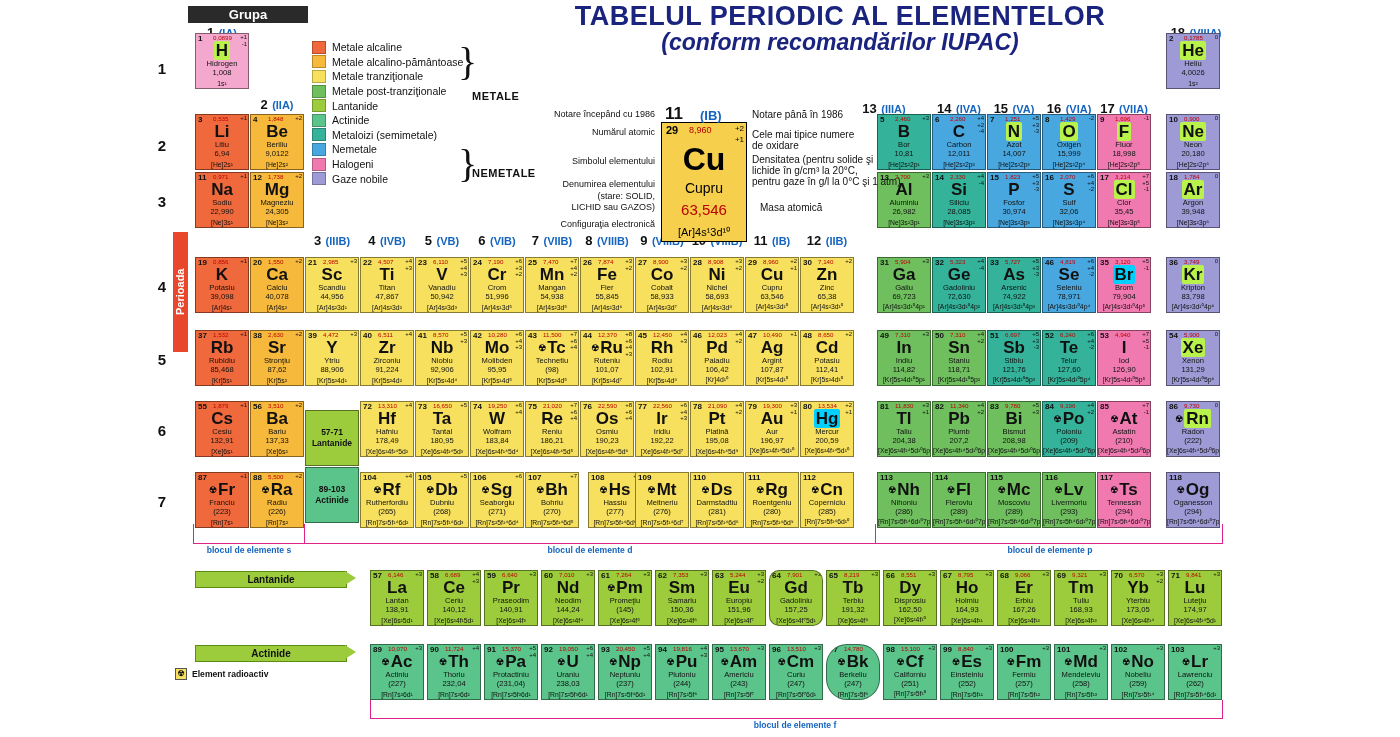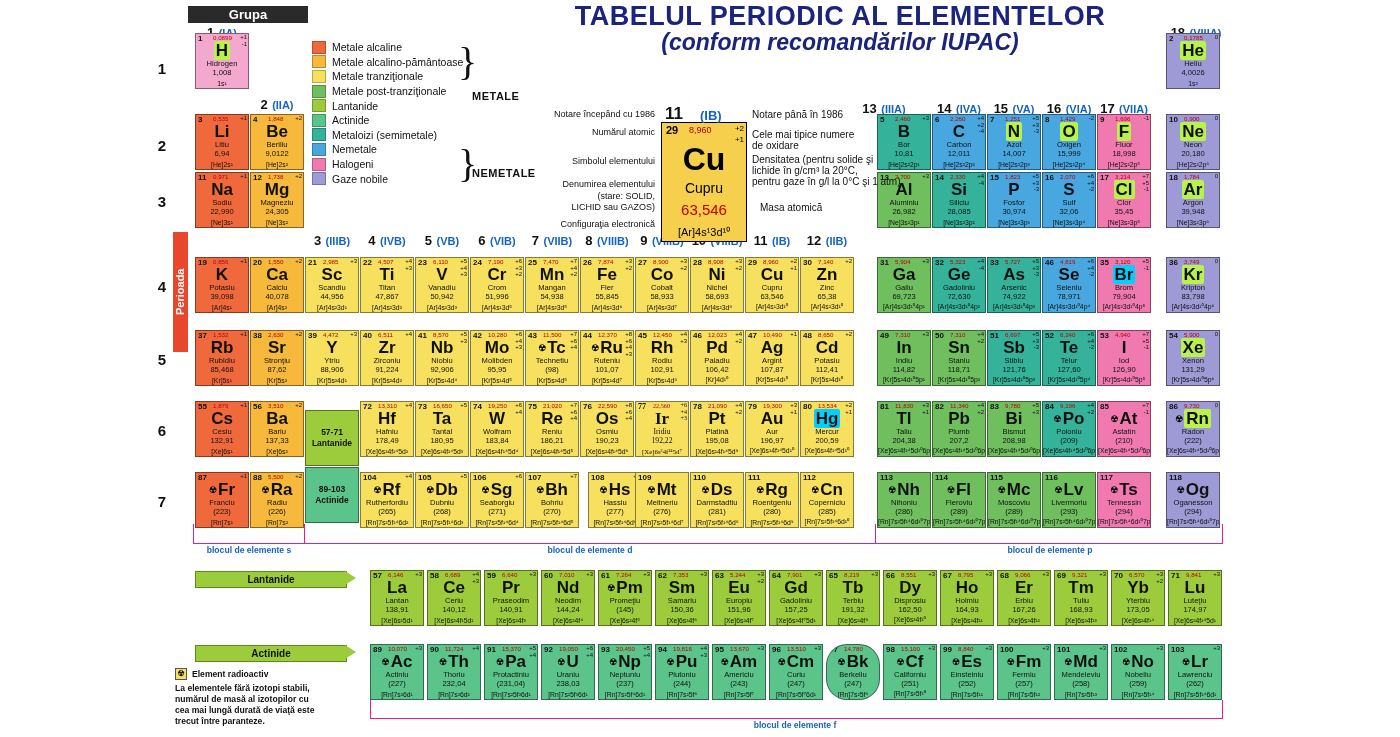--- a/index.html
+++ b/index.html
@@ -716,21 +716,21 @@
       </div>
       <div class="el" style="left: 580px; top: 401px; background: rgb(246, 224, 94);">
         <div class="z">76</div>
         <div class="dens">22,590</div>
         <div class="ox">+8<br>+6<br>+4</div>
         <div class="sym"><span>Os</span></div>
         <div class="nm">Osmiu</div>
         <div class="ma">190,23</div>
         <div class="cfg">[Xe]6s²4f¹⁴5d⁶</div>
       </div>
-      <div class="el" style="left: 635px; top: 401px; background: rgb(246, 224, 94); font-family: Liberation Serif, serif;">
+      <div class="el" style="left: 635px; top: 401px; background: rgb(246, 224, 94);">
         <div class="z">77</div>
         <div class="dens">22,560</div>
         <div class="ox">+6<br>+4<br>+3</div>
         <div class="sym"><span>Ir</span></div>
         <div class="nm">Iridiu</div>
         <div class="ma">192,22</div>
         <div class="cfg">[Xe]6s²4f¹⁴5d⁷</div>
       </div>
       <div class="el" style="left: 690px; top: 401px; background: rgb(246, 224, 94);">
         <div class="z">78</div>
@@ -1034,21 +1034,21 @@
       </div>
       <div class="el" style="left: 712px; top: 570px; background: rgb(156, 204, 60);">
         <div class="z">63</div>
         <div class="dens">5,244</div>
         <div class="ox">+3<br>+2</div>
         <div class="sym"><span>Eu</span></div>
         <div class="nm">Europiu</div>
         <div class="ma">151,96</div>
         <div class="cfg">[Xe]6s²4f⁷</div>
       </div>
-      <div class="el" style="left: 769px; top: 570px; background: rgb(156, 204, 60);">
+      <div class="el" style="left: 769px; top: 570px; background: rgb(156, 204, 60); border-radius: 10px;">
         <div class="z">64</div>
         <div class="dens">7,901</div>
         <div class="ox">+3</div>
         <div class="sym"><span>Gd</span></div>
         <div class="nm">Gadoliniu</div>
         <div class="ma">157,25</div>
         <div class="cfg">[Xe]6s²4f⁷5d¹</div>
       </div>
       <div class="el" style="left: 826px; top: 570px; background: rgb(156, 204, 60);">
         <div class="z">65</div>
@@ -1302,19 +1302,15 @@
   <div class="ann-l" style="left:752px;top:153px;width:175px;">Densitatea (pentru solide şi</div>
   <div class="ann-l" style="left:752px;top:164px;width:175px;">lichide în g/cm³ la 20°C,</div>
   <div class="ann-l" style="left:752px;top:175px;width:185px;">pentru gaze în g/l la 0°C şi 1 atm)</div>
   <div class="ann-l" style="left:760px;top:201px;width:120px;">Masa atomică</div>
 
   <div class="footnote">
     <div class="rad">
       <span style="display:inline-block;width:10px;height:10px;background:#f6e05e;border:1px solid #555;margin-right:5px;text-align:center;line-height:10px;font-size:8px;">☢</span>
       <span>Element radioactiv</span>
     </div>
-    <div style="white-space:pre-line;font-weight:bold;">La elementele fără izotopi stabili,
-numărul de masă al izotopilor cu
-cea mai lungă durată de viaţă este
-trecut între paranteze.</div>
   </div>
 
 </div>
 
 </body></html>

